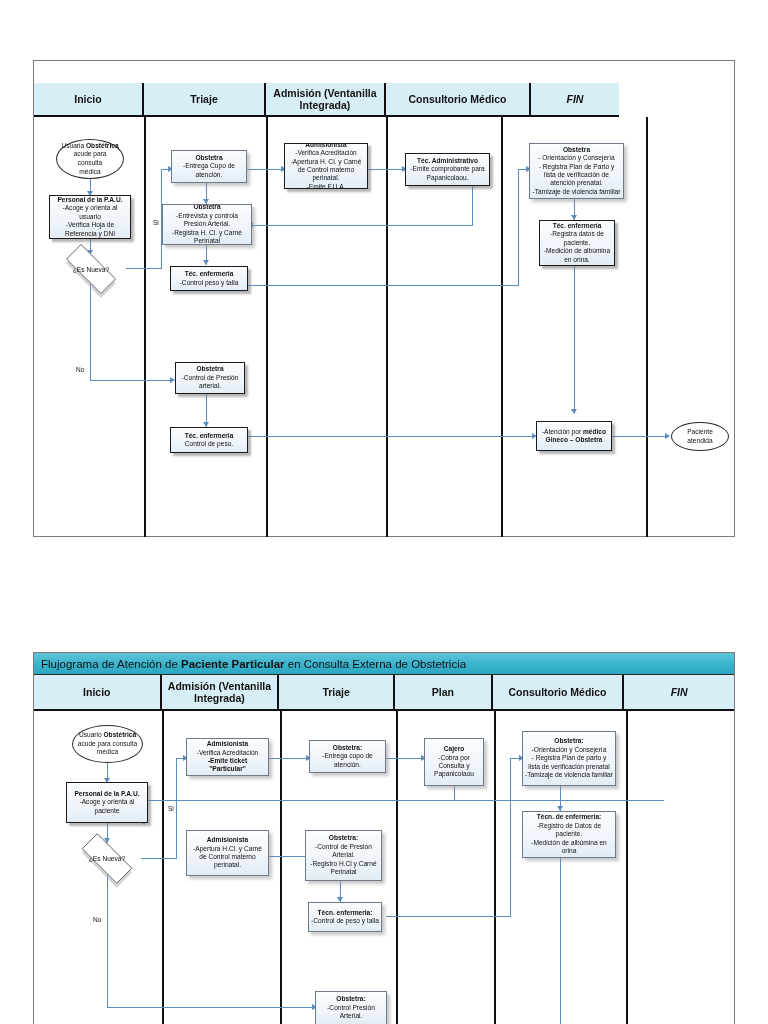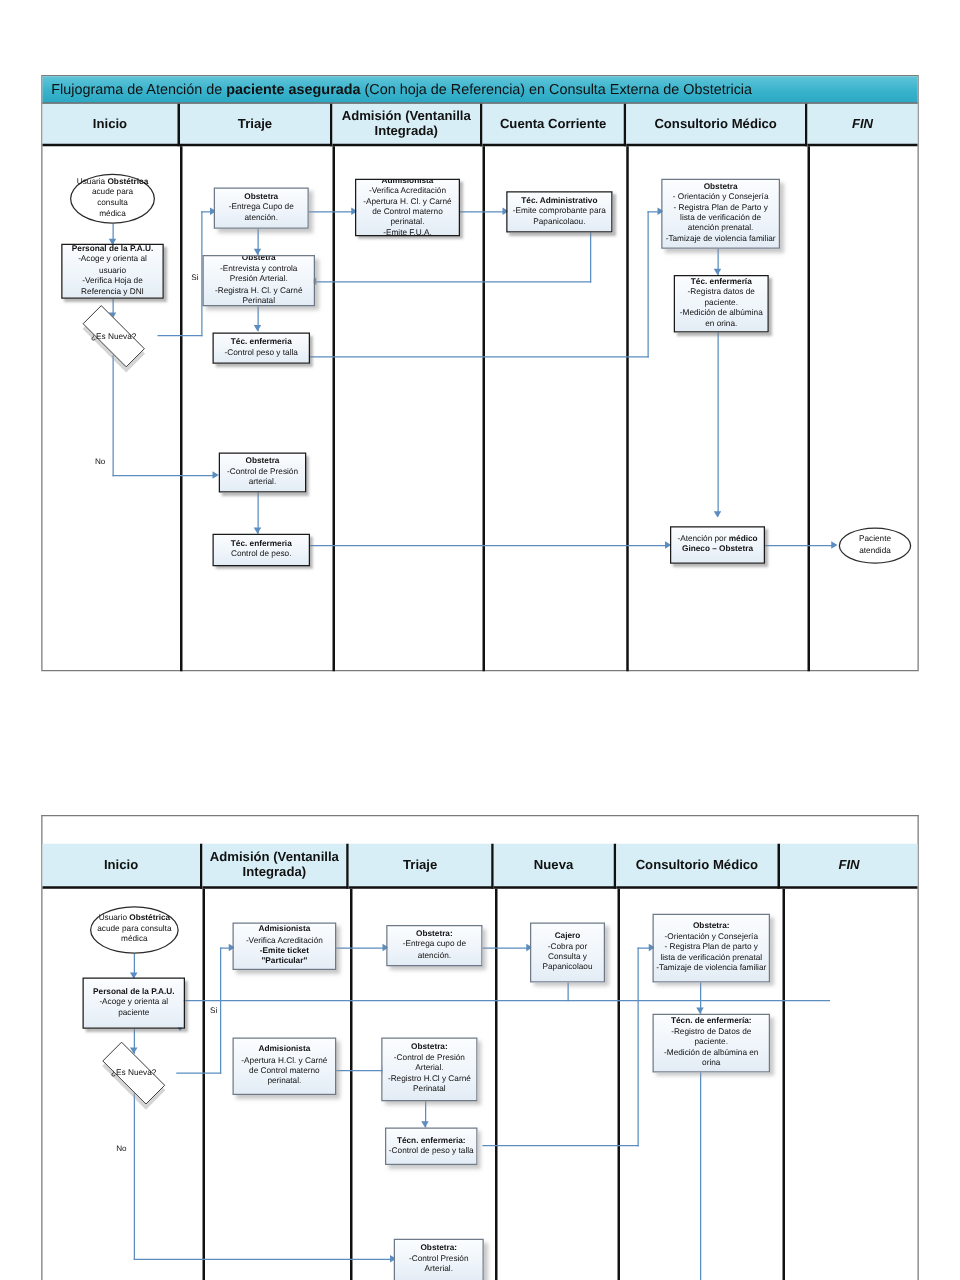--- a/index.html
+++ b/index.html
@@ -95,29 +95,25 @@
   .arr.left  { border-top: 3.4px solid transparent; border-bottom: 3.4px solid transparent; border-right: 5.5px solid #5b8dc0; }
   .elbl { position: absolute; font-size: 6.5px; color: #111; background: transparent; }
 </style>
 </head>
 <body>
 
 <div class="page">
 
   <div class="flow" id="flow1" style="left:33px; top:60px; width:702px; height:477px;">
 
-    <div class="flow-title">
-      <span>Flujograma de Atención de </span><b>paciente asegurada</b><span> (Con hoja de Referencia) en Consulta Externa de Obstetricia</span>
-    </div>
 
     <div class="hdr-row" style="top:22px; height:34px;">
       <div class="hdr-cell" style="width:110px;">Inicio</div>
       <div class="hdr-cell" style="width:122px;">Triaje</div>
       <div class="hdr-cell" style="width:120px;">Admisión (Ventanilla Integrada)</div>
-      <div class="hdr-cell" style="width:115px;">Cuenta Corriente</div>
       <div class="hdr-cell" style="width:145px;">Consultorio Médico</div>
       <div class="hdr-cell" style="width:88px;">FIN</div>
     </div>
 
     <div class="lanes" style="top:56px; height:420px;">
       <div class="lane-div" style="left:110px;"></div>
       <div class="lane-div" style="left:232px;"></div>
       <div class="lane-div" style="left:352px;"></div>
       <div class="lane-div" style="left:467px;"></div>
       <div class="lane-div" style="left:612px;"></div>
@@ -251,26 +247,29 @@
     </div>
 
     <div class="term" style="left:637px; top:361px; width:58px; height:29px;">
       <span>Paciente</span>
       <span>atendida</span>
     </div>
   </div>
 
   <div class="flow" id="flow2" style="left:33px; top:652px; width:702px; height:372px; border-bottom:none;">
 
+    <div class="flow-title">
+      <span>Flujograma de Atención de </span><b>Paciente Particular</b><span> en Consulta Externa de Obstetricia</span>
+    </div>
 
     <div class="hdr-row" style="top:22px; height:36px;">
       <div class="hdr-cell" style="width:128px;">Inicio</div>
       <div class="hdr-cell" style="width:118px;">Admisión (Ventanilla Integrada)</div>
       <div class="hdr-cell" style="width:116px;">Triaje</div>
-      <div class="hdr-cell" style="width:98px;">Nueva</div>
+      <div class="hdr-cell" style="width:98px;">Plan</div>
       <div class="hdr-cell" style="width:132px;">Consultorio Médico</div>
       <div class="hdr-cell" style="width:110px;">FIN</div>
     </div>
 
     <div class="lanes" style="top:58px; bottom:0;">
       <div class="lane-div" style="left:128px;"></div>
       <div class="lane-div" style="left:246px;"></div>
       <div class="lane-div" style="left:362px;"></div>
       <div class="lane-div" style="left:460px;"></div>
       <div class="lane-div" style="left:592px;"></div>

